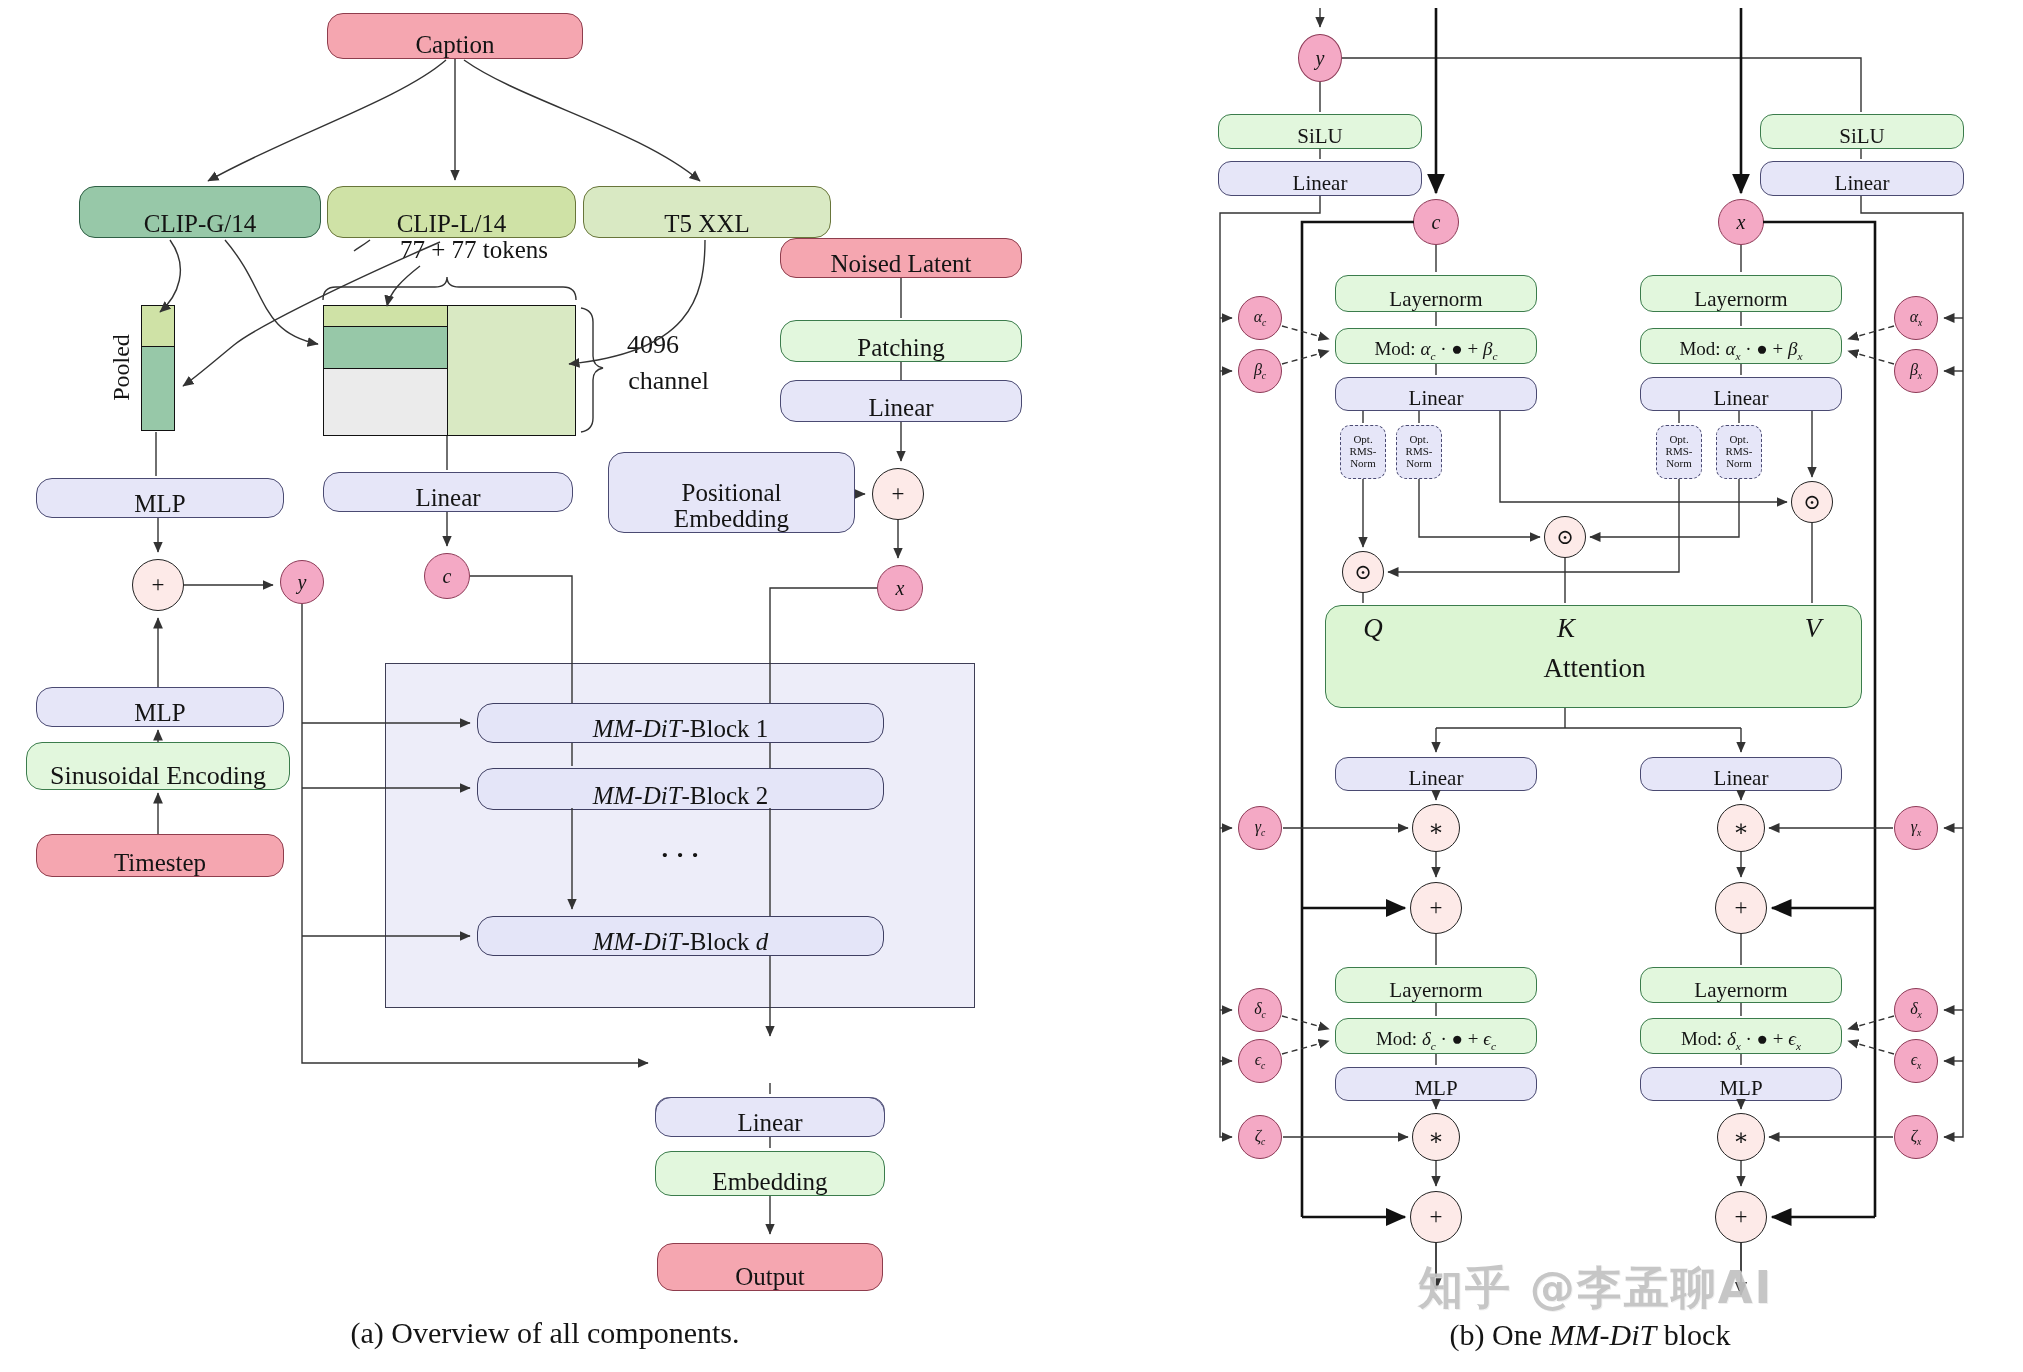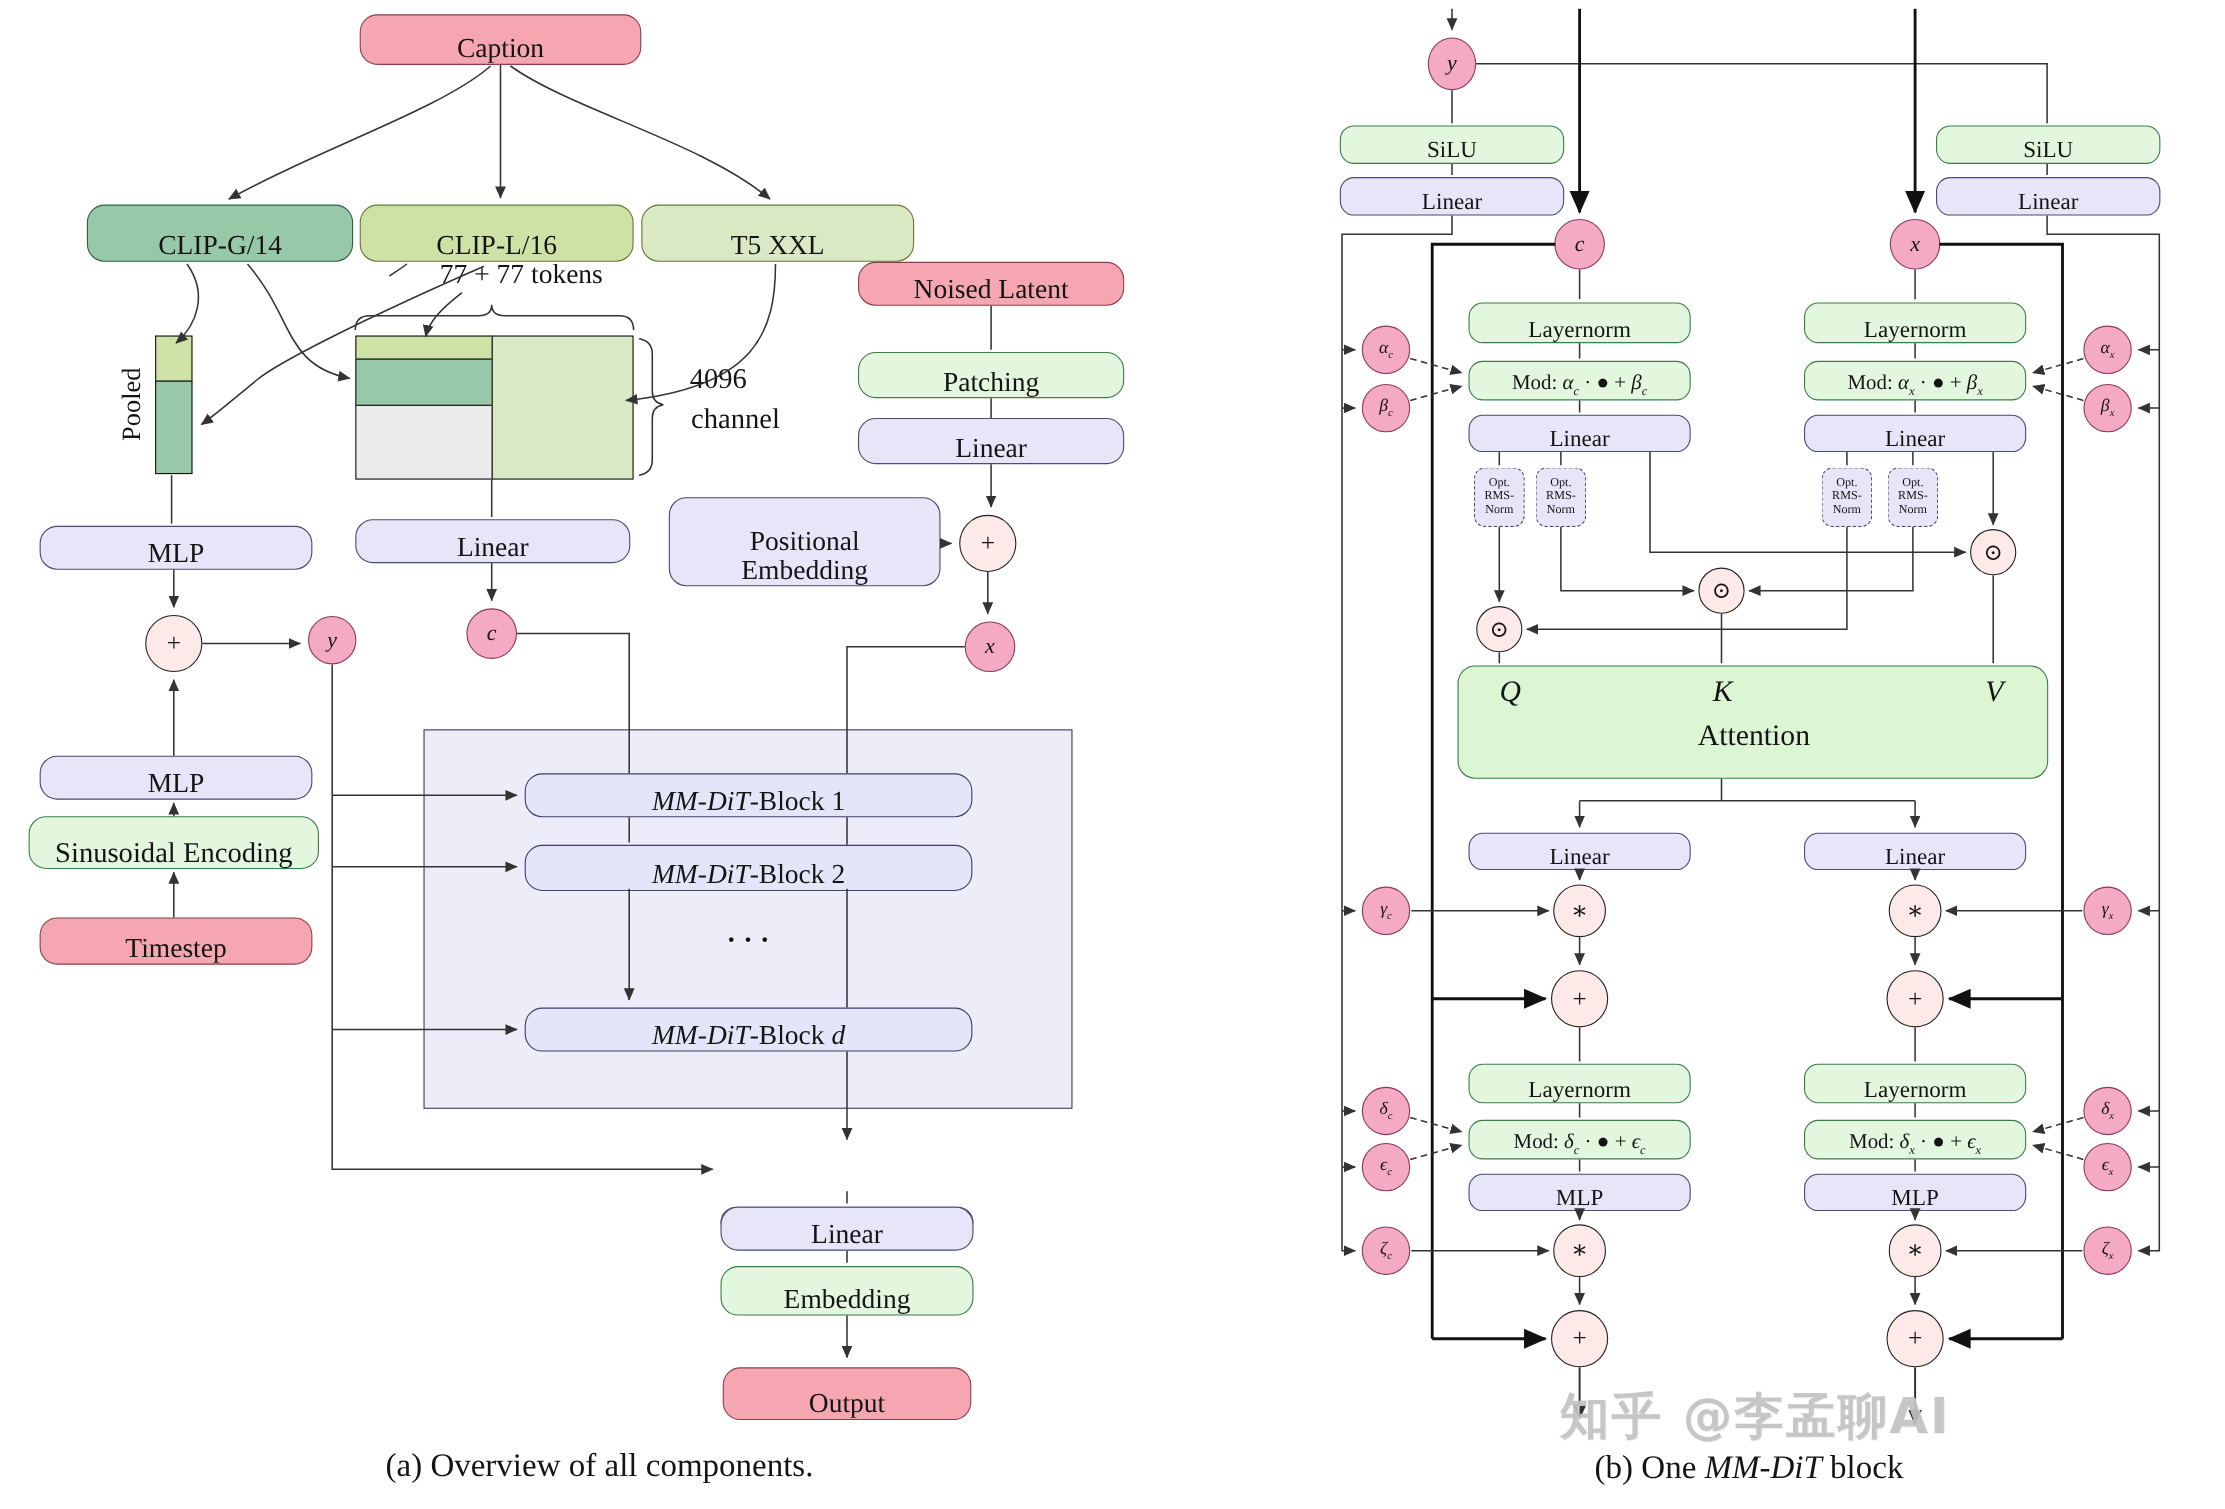--- a/index.html
+++ b/index.html
@@ -42,21 +42,21 @@
 <div class="canvas">
 
   <div class="box pnk" style="left:327px;top:13px;width:256px;height:46px">
       <span>Caption</span>
     </div>
 
   <div class="box teal" style="left:79px;top:186px;width:242px;height:52px">
       <span>CLIP-G/14</span>
     </div>
   <div class="box ygrn" style="left:327px;top:186px;width:249px;height:52px">
-      <span>CLIP-L/16</span>
+      <span>CLIP-L/14</span>
     </div>
   <div class="box pgrn" style="left:583px;top:186px;width:248px;height:52px">
       <span>T5 XXL</span>
     </div>
 
   <div class="lbl" style="left:352px;top:236px;width:196px;text-align:right;font-size:25px">77 + 77 tokens</div>
 
   <div class="lbl vert" style="left:71px;top:354px;width:100px;text-align:center;font-size:24px">Pooled</div>
   <div class="cell" style="left:141px;top:305px;width:34px;height:42px;background:#cfe2a6"></div>
   <div class="cell" style="left:141px;top:345.8px;width:34px;height:85px;background:#97c8a8"></div>

